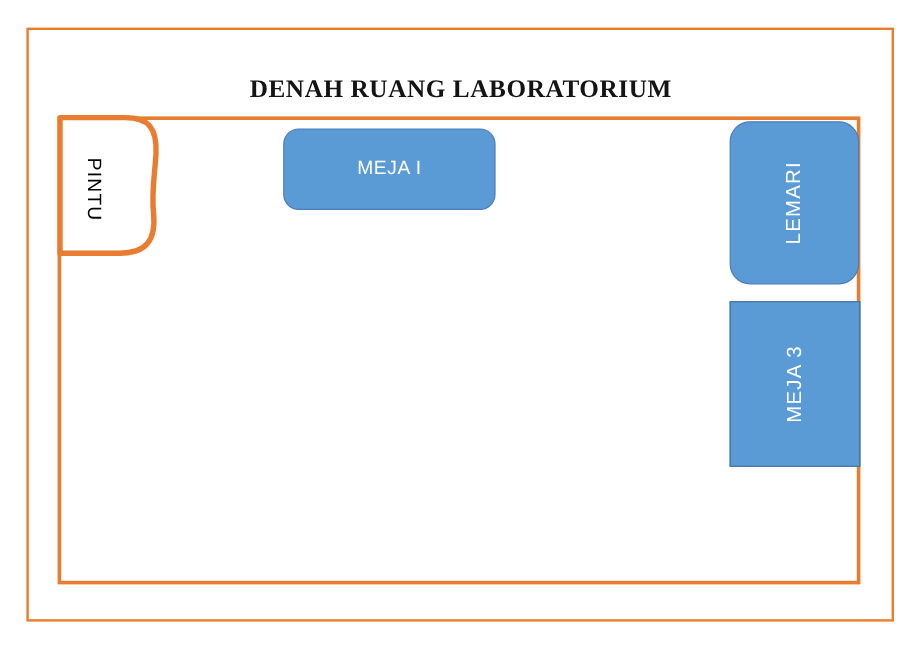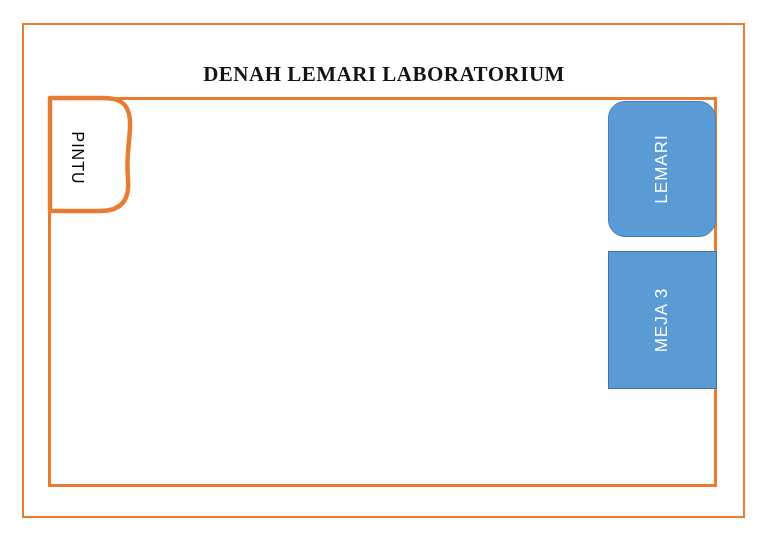--- a/index.html
+++ b/index.html
@@ -103,30 +103,33 @@
     letter-spacing: 0.5px;
   }
 </style>
 </head>
 <body>
 
 <div id="canvas">
 
   <div class="outer-border"></div>
 
-  <div class="title">DENAH LEMARI LABORATORIUM</div>
+  <div class="title">DENAH RUANG LABORATORIUM</div>
 
   <div class="room"></div>
 
   <svg class="door-svg" viewBox="0 0 90 122">
     <path d="M 4,4 L 58,4 C 78,4 85,13 84,34 C 83,52 80,66 82,84 C 84,106 76,117 54,117 L 4,117 Z" fill="#ffffff" stroke="#E87D31" stroke-width="4.5" stroke-linejoin="round"></path>
   </svg>
 
   <div class="door-label">PINTU</div>
 
+  <div class="furn meja1">
+    <span class="lbl">MEJA I</span>
+  </div>
 
   <div class="furn lemari vertical">
     <span class="lbl">LEMARI</span>
   </div>
 
   <div class="furn meja3 vertical">
     <span class="lbl">MEJA 3</span>
   </div>
 
 

